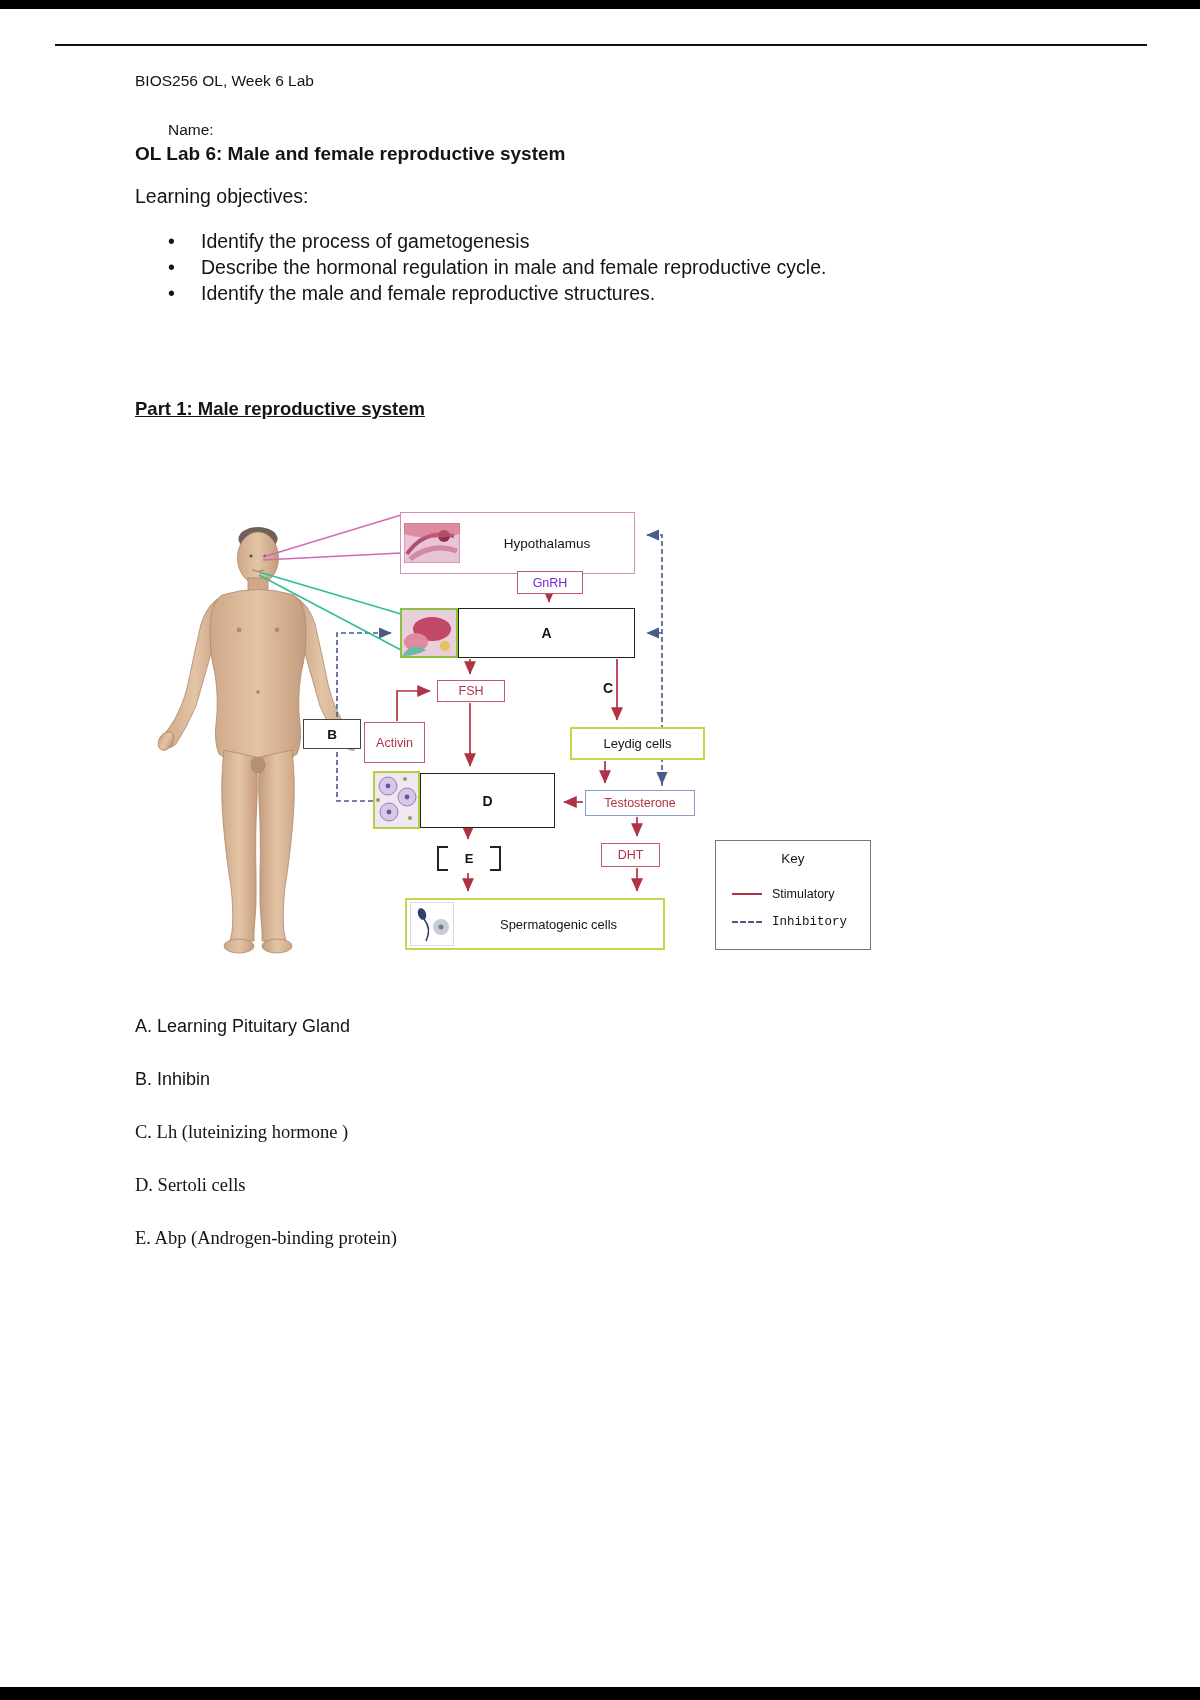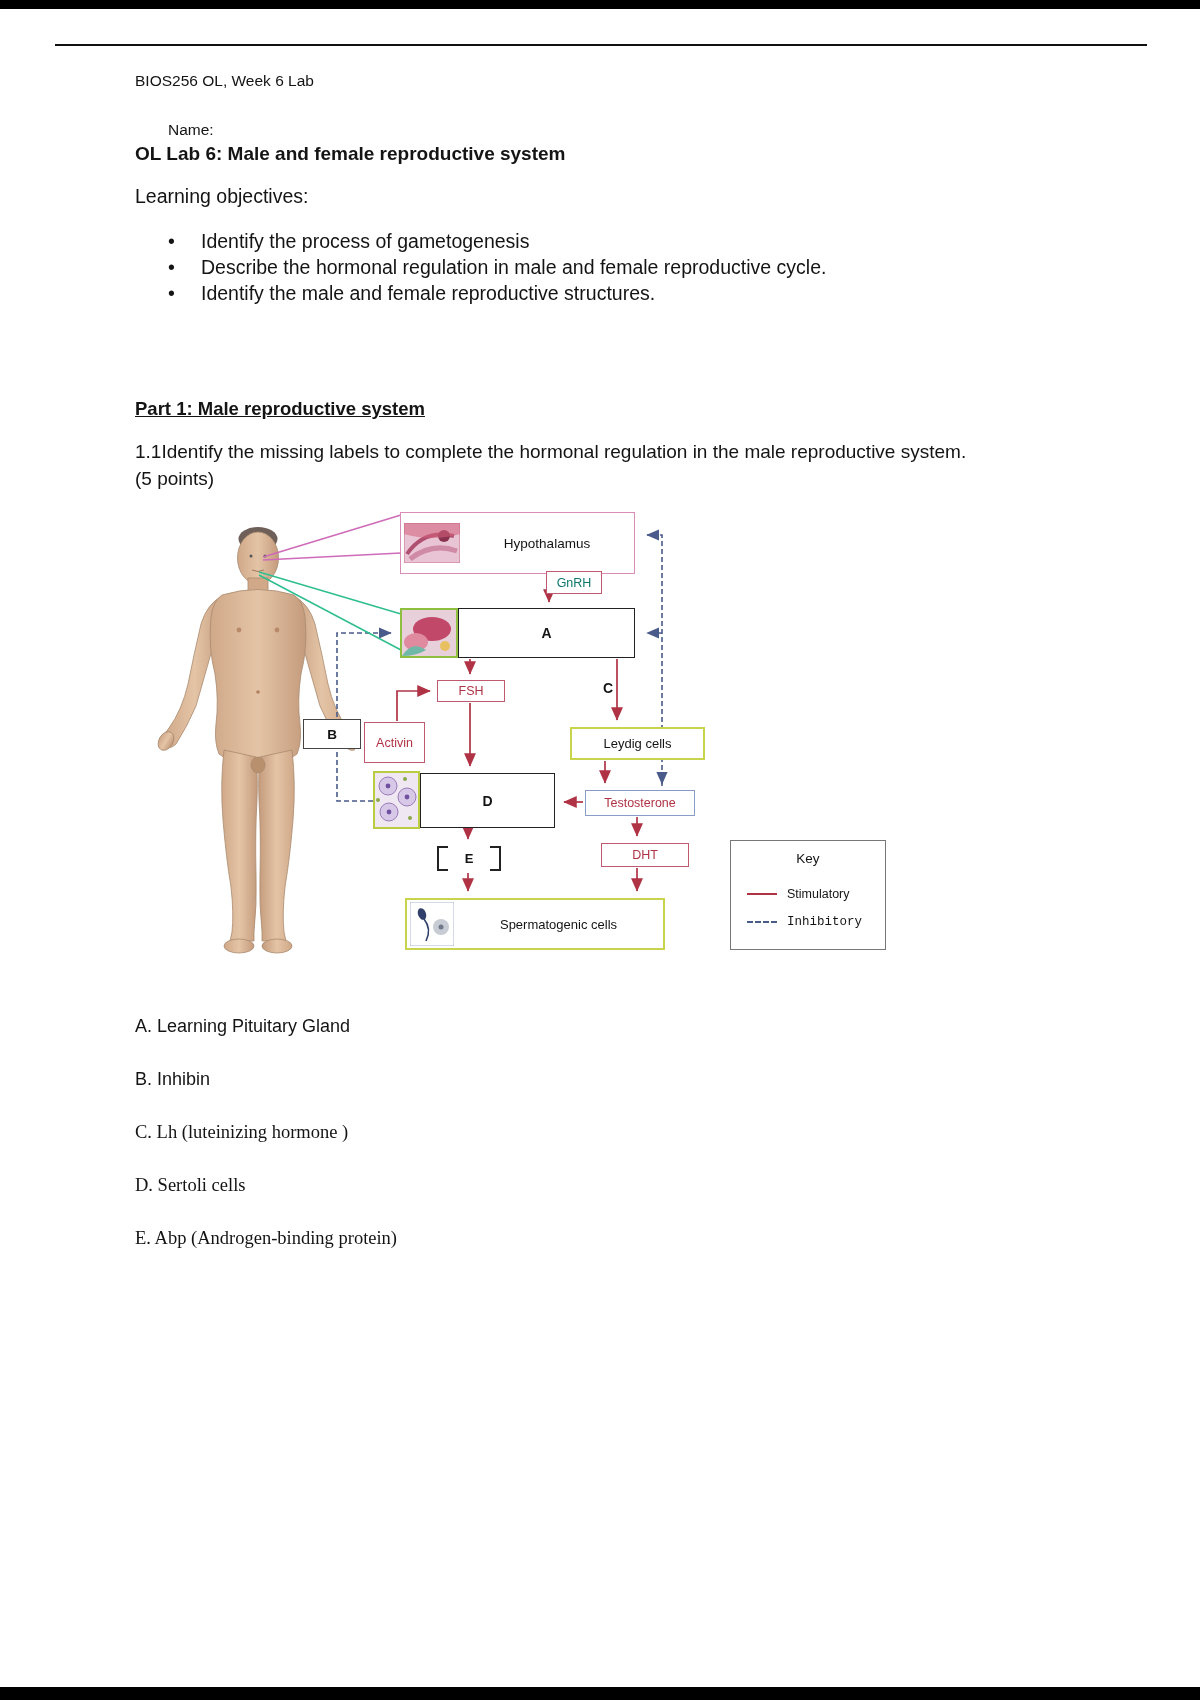--- a/index.html
+++ b/index.html
@@ -24,41 +24,41 @@
   .arow{height:20px;margin-bottom:33px;font-size:18px;}
   .arow.serif{font-family:"Liberation Serif",serif;font-size:18.5px;}
 
   .figure{position:absolute;left:125px;top:522px;width:230px;height:435px;z-index:1;}
   .overlay{position:absolute;left:0;top:0;z-index:2;pointer-events:none;}
 
   .dbox{position:absolute;background:#fff;display:flex;align-items:center;justify-content:center;box-sizing:border-box;z-index:3;font-family:"Liberation Sans",sans-serif;}
   .bx-hypo{left:400px;top:512px;width:235px;height:62px;border:1.5px solid #d98cb8;font-size:13.5px;padding:0;}
   .bx-hypo .thumb{flex:none;margin-left:3px;}
   .bx-hypo .lbl{flex:1;text-align:center;}
-  .bx-gnrh{left:546px;top:571px;width:56px;height:23px;border:1.5px solid #bf5a70;color:#0f766e;font-size:12.5px;}
+  .bx-gnrh{left:517px;top:571px;width:66px;height:23px;border:1.5px solid #bf5a70;color:#6d28d9;font-size:12.5px;}
   .bx-a-thumb{left:400px;top:608px;width:58px;height:50px;border:2px solid #8fbf3f;padding:0;overflow:hidden;}
   .bx-a{left:458px;top:608px;width:177px;height:50px;border:1.6px solid #222;font-weight:bold;font-size:14px;}
   .bx-fsh{left:437px;top:680px;width:68px;height:22px;border:1.5px solid #bf5a70;color:#b03345;font-size:12.5px;}
   .lbl-c{position:absolute;left:603px;top:680px;font-weight:bold;font-size:14px;z-index:4;}
   .bx-b{left:303px;top:719px;width:58px;height:30px;border:1.3px solid #444;font-weight:bold;font-size:13.5px;}
   .bx-activin{left:364px;top:722px;width:61px;height:41px;border:1.5px solid #bf5a70;color:#b03345;font-size:12.5px;}
   .bx-leydig{left:570px;top:727px;width:135px;height:33px;border:2px solid #c9d44d;font-size:13px;}
   .bx-d-thumb{left:373px;top:771px;width:47px;height:58px;border:2px solid #b9cc42;padding:0;overflow:hidden;}
   .bx-d{left:420px;top:773px;width:135px;height:55px;border:1.6px solid #222;font-weight:bold;font-size:14px;}
   .bx-testo{left:585px;top:790px;width:110px;height:26px;border:1.5px solid #8a9cc8;color:#b03345;font-size:12.5px;}
-  .bx-dht{left:601px;top:843px;width:88px;height:24px;border:1.5px solid #bf5a70;color:#b03345;font-size:12.5px;}
+  .bx-dht{left:601px;top:843px;width:59px;height:24px;border:1.5px solid #bf5a70;color:#b03345;font-size:12.5px;}
   .ebrackets{position:absolute;left:437px;top:845px;width:64px;height:27px;display:flex;align-items:center;justify-content:space-between;z-index:3;background:#fff;}
   .brk{width:11px;height:25px;box-sizing:border-box;border:2.2px solid #222;}
   .brk.l{border-right:none;}
   .brk.r{border-left:none;}
   .elbl{font-weight:bold;font-size:13px;}
   .bx-sperm{left:405px;top:898px;width:260px;height:52px;border:2px solid #c9d44d;padding:0;}
   .bx-sperm .thumb{flex:none;margin-left:3px;}
   .bx-sperm .lbl{flex:1;text-align:center;font-size:13px;}
-  .keybox{position:absolute;left:730px;top:840px;width:156px;height:110px;border:1.2px solid #777;background:#fff;z-index:3;box-sizing:border-box;}
+  .keybox{position:absolute;left:715px;top:840px;width:156px;height:110px;border:1.2px solid #777;background:#fff;z-index:3;box-sizing:border-box;}
   .ktitle{position:absolute;top:10px;left:0;width:100%;text-align:center;font-size:13.5px;}
   .krow{position:absolute;left:16px;display:flex;align-items:center;gap:10px;font-size:12.5px;}
   .krow1{top:46px;}
   .krow2{top:74px;font-family:Liberation Mono, monospace;}
   .ksolid{width:30px;height:0;border-top:2.6px solid #b03345;}
   .kdash{width:30px;height:0;border-top:2.6px dashed #4a5a8a;}
 </style>
 </head>
 <body>
 
@@ -82,21 +82,20 @@
       <span class="bdot"></span>
       <span class="btext">Describe the hormonal regulation in male and female reproductive cycle.</span>
     </div>
     <div class="brow">
       <span class="bdot"></span>
       <span class="btext">Identify the male and female reproductive structures.</span>
     </div>
   </div>
 
   <div class="abs part1">Part 1: Male reproductive system</div>
-  <div class="abs question">1.1Identify the missing labels to complete the hormonal regulation in the male reproductive system. (5 points)</div>
 
   <svg class="figure" viewBox="0 0 230 435">
     <defs>
       <linearGradient id="skin" x1="0" y1="0" x2="1" y2="0">
         <stop offset="0" stop-color="#cfa888"></stop>
         <stop offset="0.5" stop-color="#e4c4a6"></stop>
         <stop offset="1" stop-color="#c49b7c"></stop>
       </linearGradient>
     </defs>
     <g fill="url(#skin)" stroke="#a98a6e" stroke-width="0.8">

